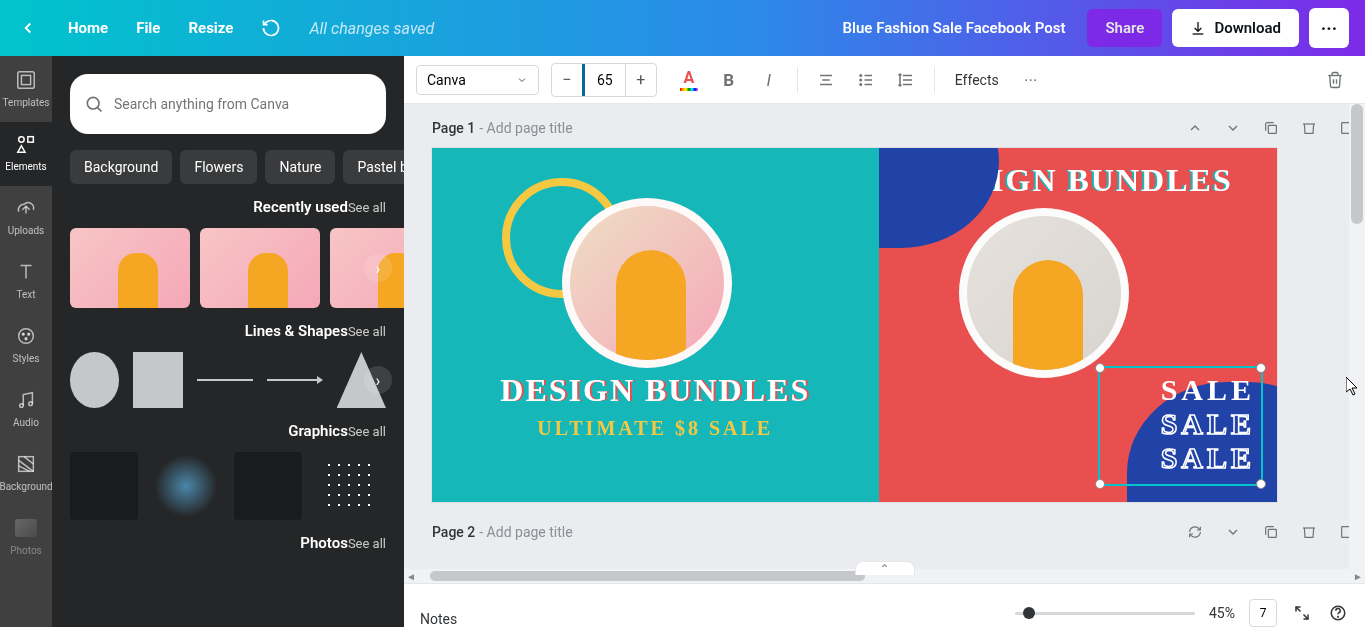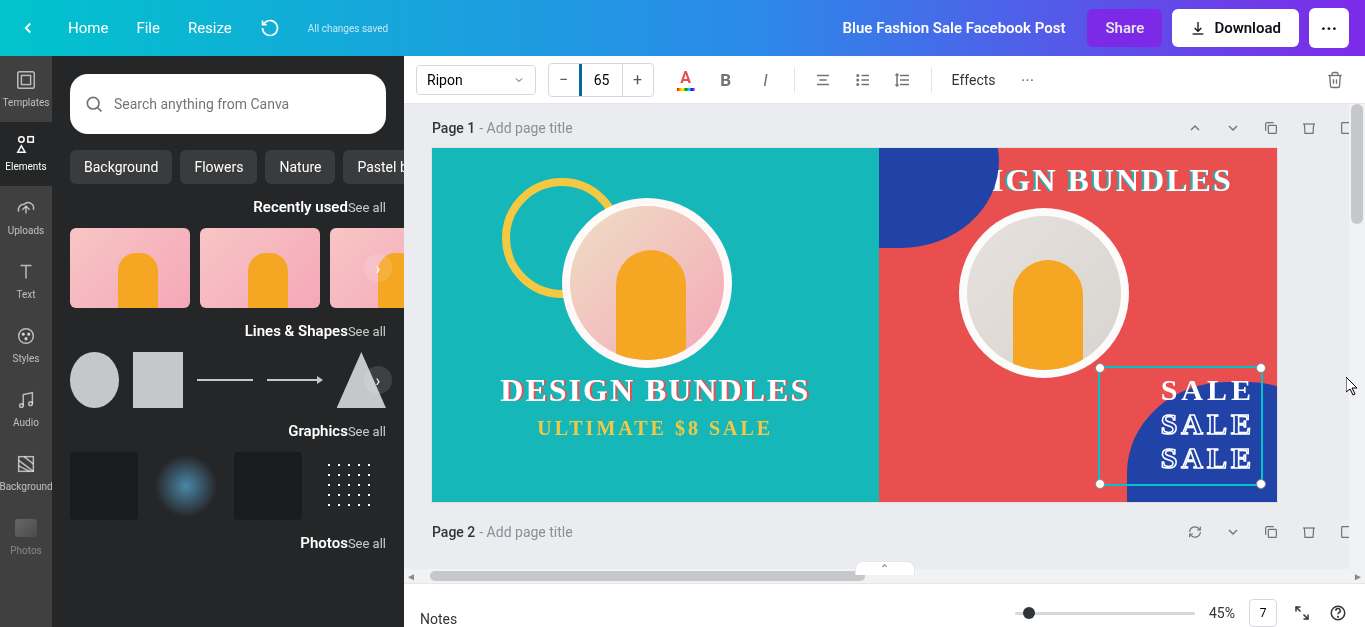--- a/index.html
+++ b/index.html
@@ -1,22 +1,22 @@
 <!DOCTYPE html>
 <html><head>
 <meta charset="utf-8">
 <style>
 *{box-sizing:border-box;margin:0;padding:0;font-family:-apple-system,BlinkMacSystemFont,"Segoe UI",Roboto,sans-serif}
 body{width:1365px;height:627px;overflow:hidden;background:#fff;position:relative}
 .top-bar{height:56px;background:linear-gradient(90deg,#00c4cc 0%,#2b8ae9 55%,#7d2ae8 100%);display:flex;align-items:center;padding:0 16px;color:#fff}
 .top-left{display:flex;align-items:center;gap:28px}
 .back-arrow{width:24px;height:24px;display:flex;align-items:center;justify-content:center;cursor:pointer}
-.top-item{font-size:15px;cursor:pointer;font-weight:400}
+.top-item{font-size:15px;cursor:pointer;font-weight:700}
 .undo-icon{width:20px;height:20px;cursor:pointer}
-.saved-text{font-size:10px;color:rgba(255,255,255,0.75);}
+.saved-text{font-size:16px;color:rgba(255,255,255,0.75);font-style:italic}
 .top-right{margin-left:auto;display:flex;align-items:center;gap:10px}
 .doc-title{font-size:15px;font-weight:600;margin-right:12px}
 .share-btn{background:#7d2ae8;color:#e5e5e5;border:none;padding:10px 18px;border-radius:6px;font-size:15px;font-weight:600;cursor:pointer}
 .download-btn{background:#fff;color:#0e1318;border:none;padding:10px 18px;border-radius:6px;font-size:15px;font-weight:600;display:flex;align-items:center;gap:8px;cursor:pointer}
 .more-btn{background:#fff;border:none;width:40px;height:40px;border-radius:6px;display:flex;align-items:center;justify-content:center;cursor:pointer;font-size:18px;font-weight:bold;color:#0e1318}
 
 .main-area{display:flex;height:571px}
 .rail{width:52px;background:#404040;display:flex;flex-direction:column;padding-top:2px}
 .rail-item{display:flex;flex-direction:column;align-items:center;padding:10px 0 14px;color:rgba(255,255,255,0.65);cursor:pointer;font-size:10px;gap:5px}
 .rail-item.active{background:#252627;color:#fff}
@@ -288,21 +288,21 @@
       <div class="section-title">Photos</div>
       <div class="see-all">See all</div>
     </div>
 
     <div class="collapse-handle">‹</div>
   </div>
 
   <div class="editor">
     <div class="toolbar">
       <div class="font-select">
-        <span>Ripon</span>
+        <span>Canva</span>
         <svg width="12" height="12" viewBox="0 0 24 24" fill="none" stroke="#555" stroke-width="2">
             <polyline points="6 9 12 15 18 9"></polyline>
           </svg>
       </div>
       <div class="size-group">
         <button class="size-btn">−</button>
         <input class="size-val" value="65" style="">
         <button class="size-btn">+</button>
       </div>
       <div class="tb-btn color-btn">

